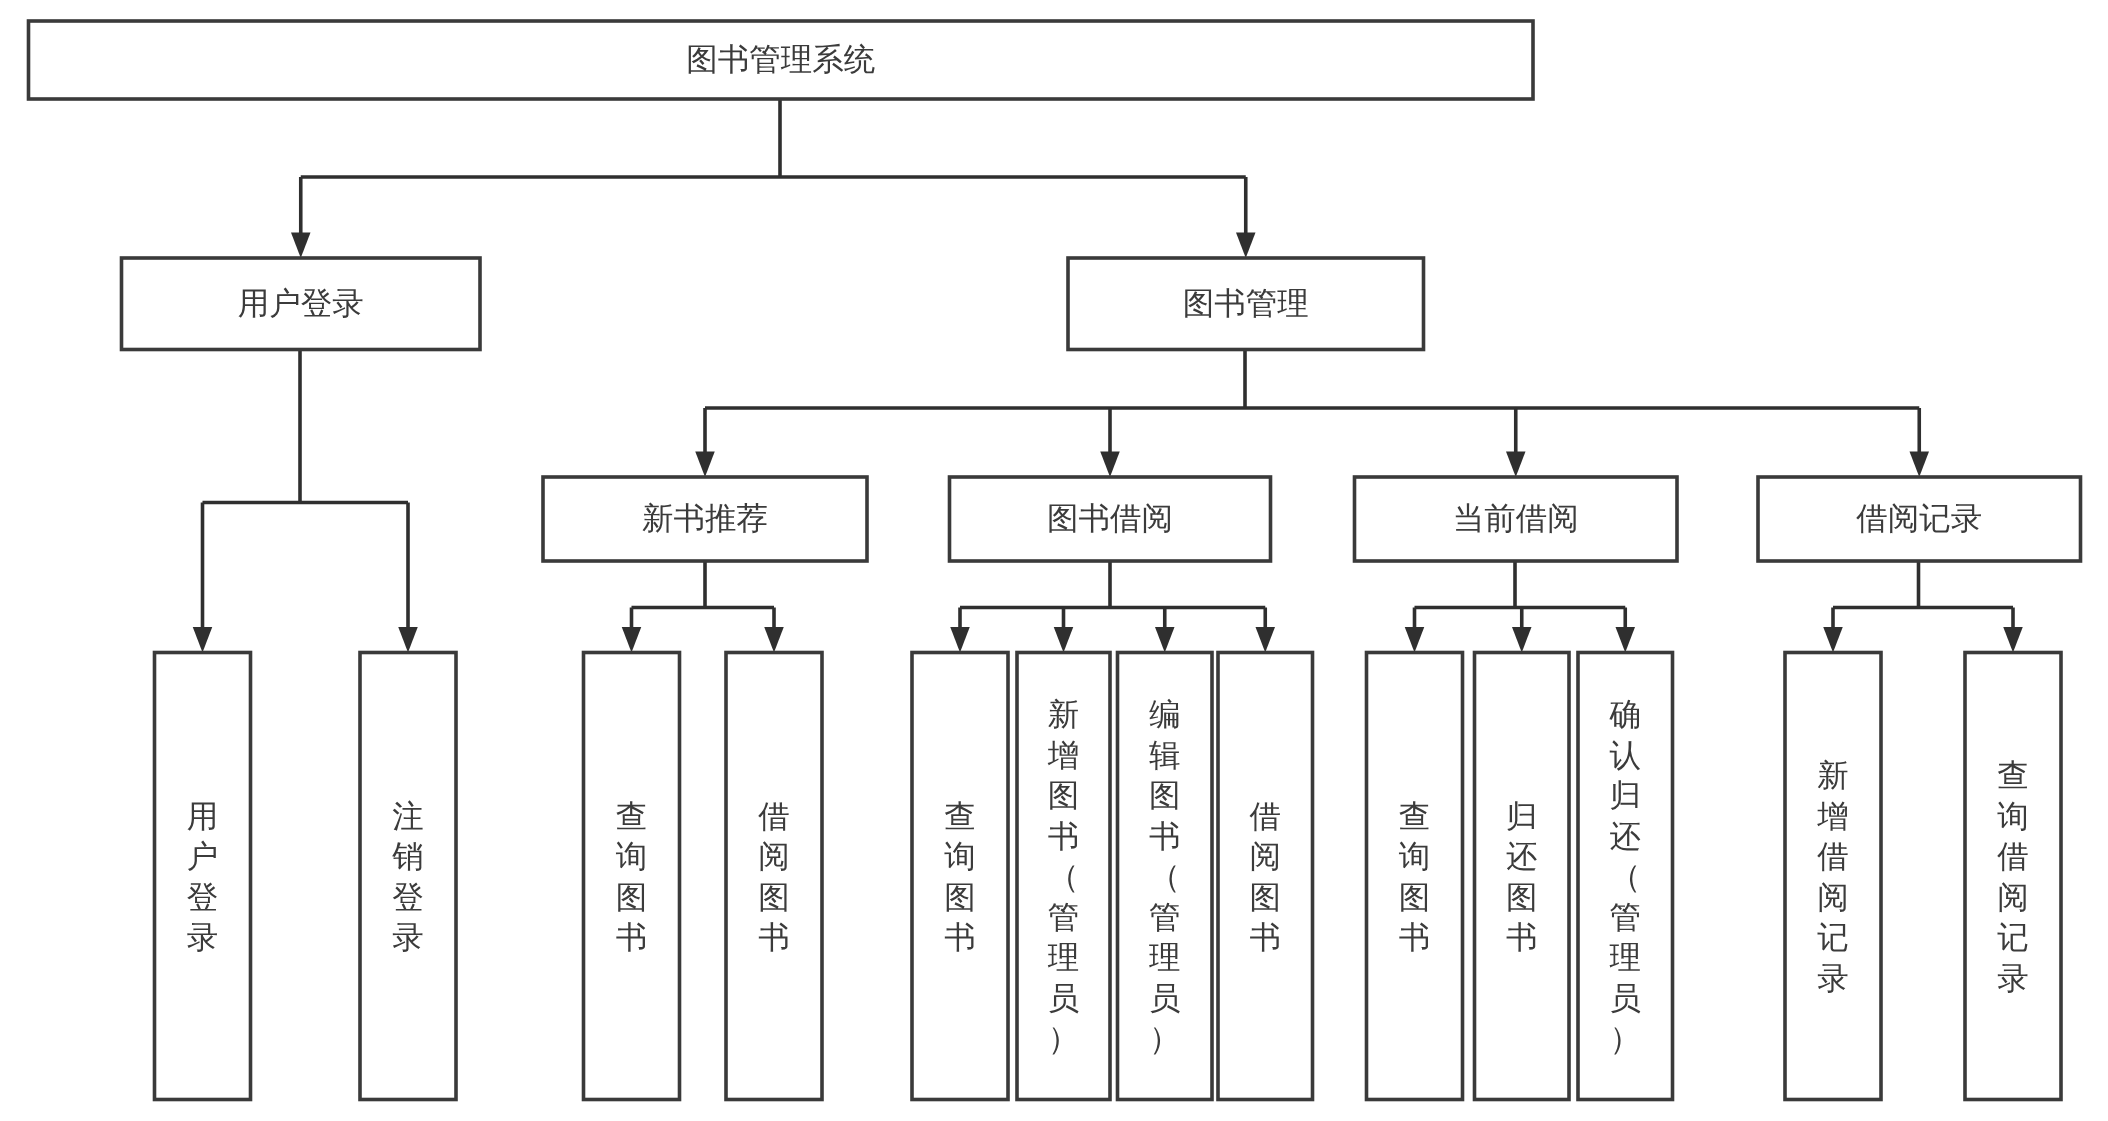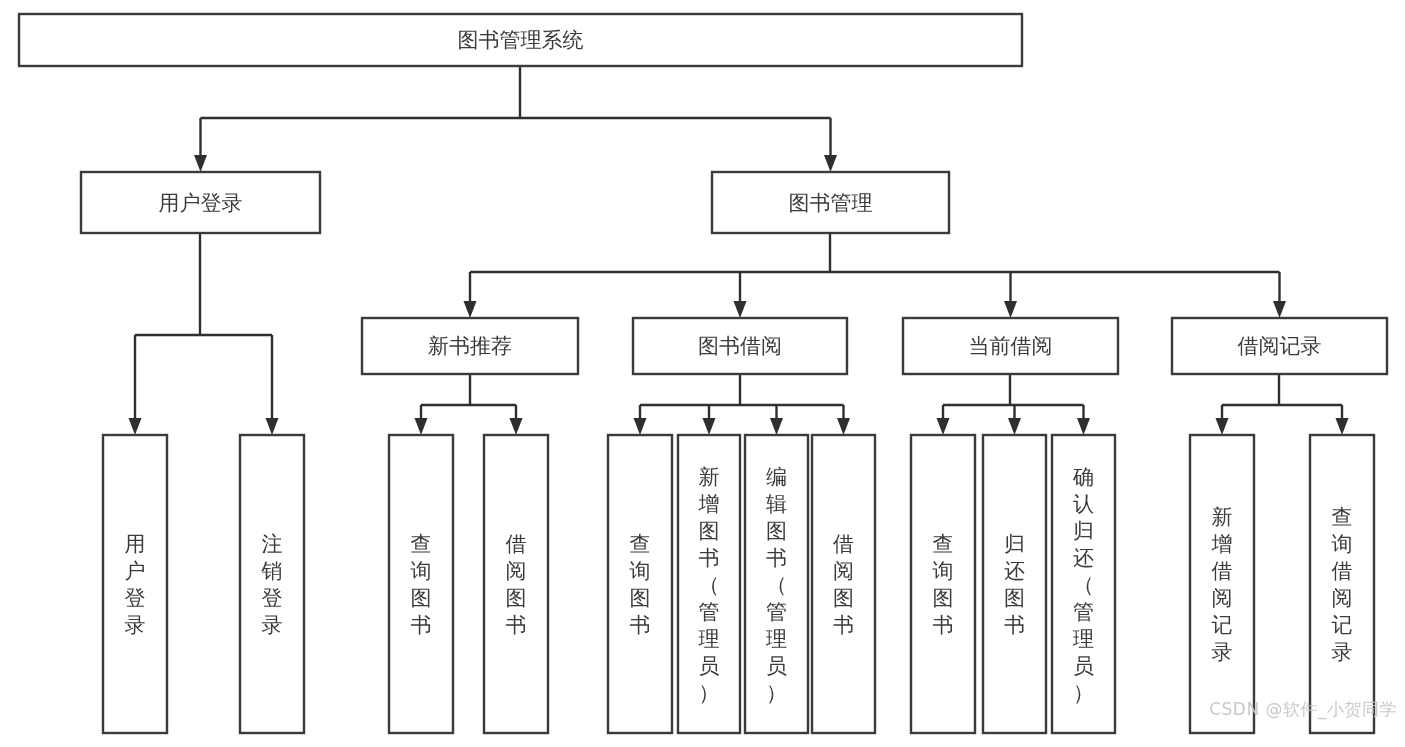--- a/index.html
+++ b/index.html
@@ -217,14 +217,13 @@
         <g>
           <rect x="1190" y="435" width="64" height="298" class="node-box" rx="0"></rect>
           <text x="1222" class="node-label-vertical"><tspan x="1222" y="524.06">新</tspan><tspan x="1222" y="551.06">增</tspan><tspan x="1222" y="578.06">借</tspan><tspan x="1222" y="605.06">阅</tspan><tspan x="1222" y="632.06">记</tspan><tspan x="1222" y="659.06">录</tspan></text>
         </g>
         <g>
           <rect x="1310" y="435" width="64" height="298" class="node-box" rx="0"></rect>
           <text x="1342" class="node-label-vertical"><tspan x="1342" y="524.06">查</tspan><tspan x="1342" y="551.06">询</tspan><tspan x="1342" y="578.06">借</tspan><tspan x="1342" y="605.06">阅</tspan><tspan x="1342" y="632.06">记</tspan><tspan x="1342" y="659.06">录</tspan></text>
         </g>
       </g>
   </svg>
-  <div class="watermark">CSDN @软件_小贺同学</div>
 </div>
 
 </body></html>

